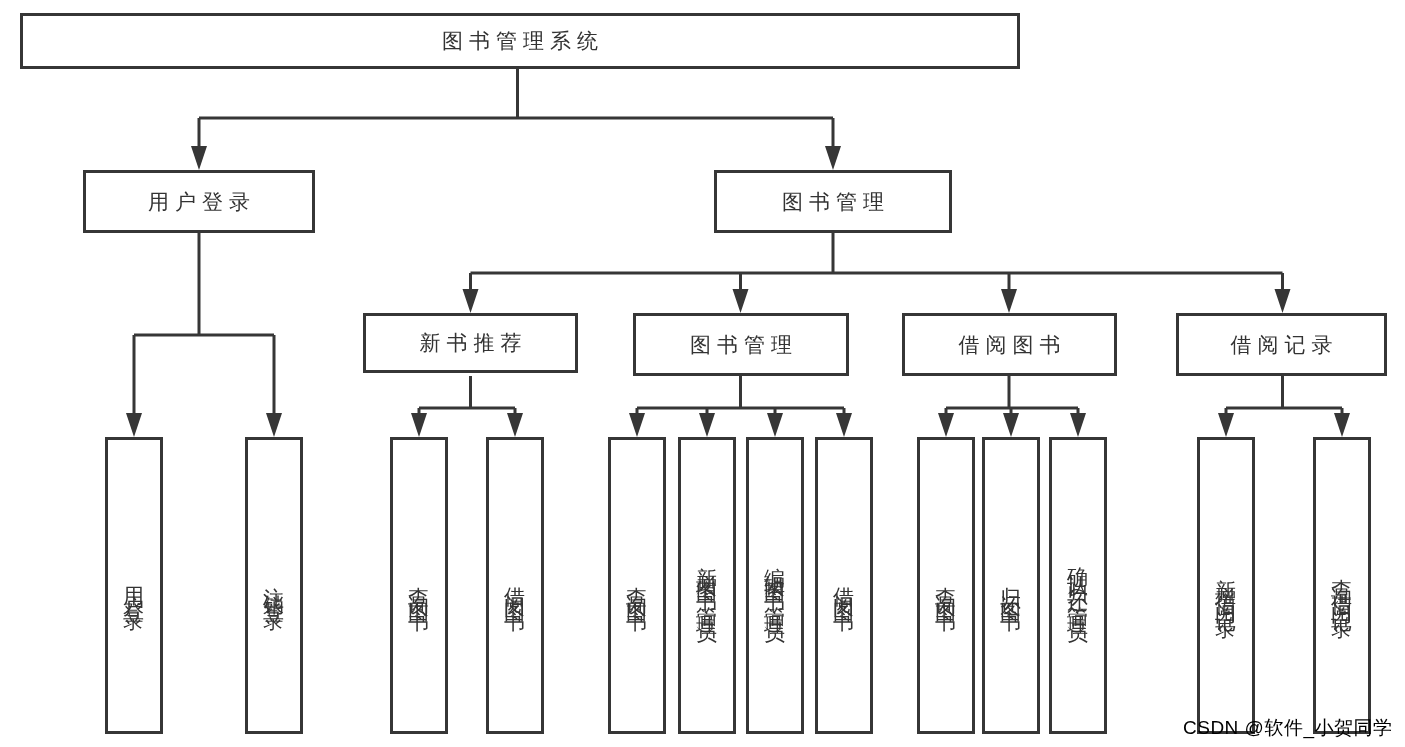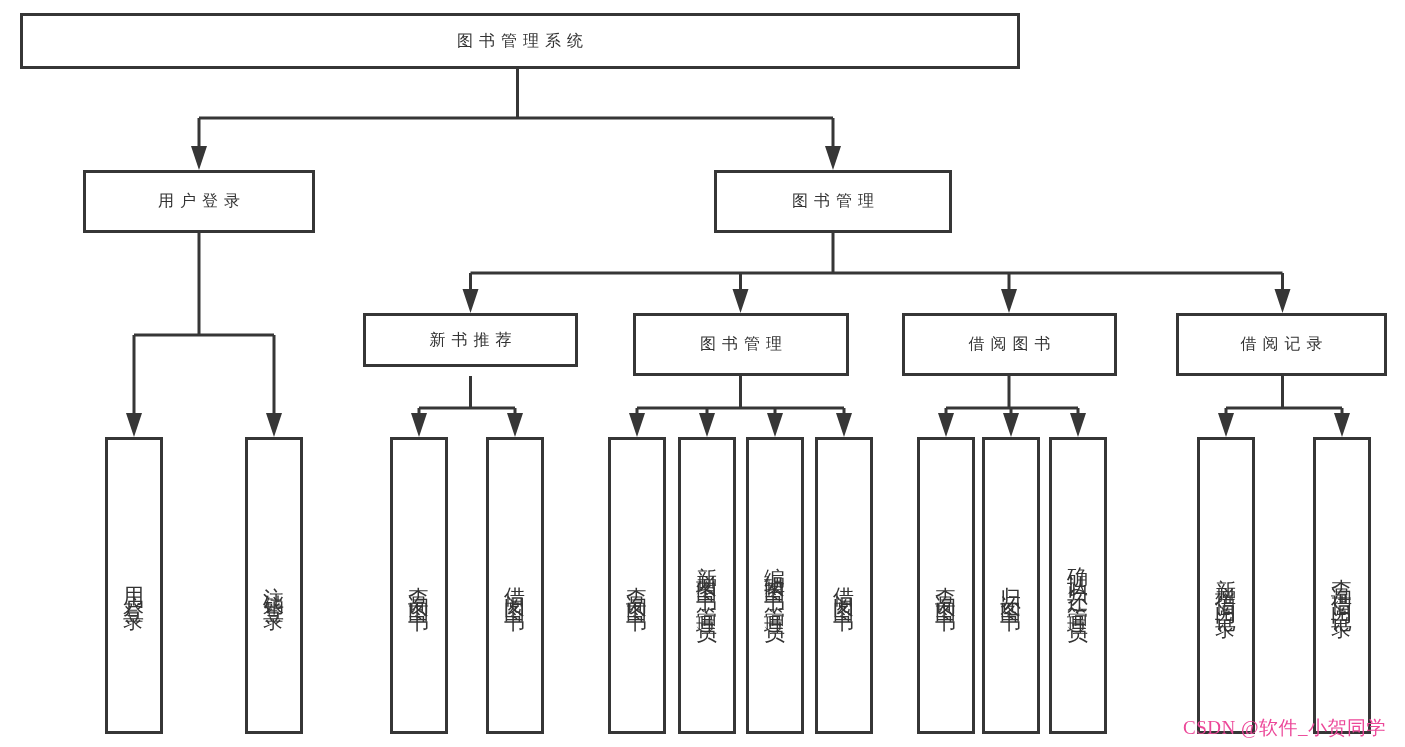--- a/index.html
+++ b/index.html
@@ -21,21 +21,21 @@
   }
   .node {
     position: absolute;
     box-sizing: border-box;
     border: 3px solid #363636;
     background: #ffffff;
     display: flex;
     align-items: center;
     justify-content: center;
     color: #333333;
-    font-size: 16px;
+    font-size: 21px;
     letter-spacing: 6px;
     text-indent: 6px;
     white-space: nowrap;
   }
   .vnode {
     position: absolute;
     box-sizing: border-box;
     border: 3px solid #363636;
     background: #ffffff;
     display: flex;
@@ -52,25 +52,24 @@
     text-orientation: mixed;
     letter-spacing: 8px;
     line-height: 1;
     max-height: 290px;
   }
   .watermark {
     position: absolute;
     left: 1183px;
     top: 715px;
     font-size: 19px;
-    color: #ec4899;
+    color: #000000;
     letter-spacing: 0.5px;
     white-space: nowrap;
     z-index: 5;
-    font-family: Liberation Serif, serif;
   }
 </style>
 </head>
 <body>
 
 <div id="canvas">
 
   <svg id="connectors" viewBox="0 0 1405 747" xmlns="http://www.w3.org/2000/svg" aria-hidden="true">
     <path fill="none" stroke="#363636" stroke-width="3" d="M517.5 69 V118 M199 118 H833 M199 118 V148 M833 118 V148
              M199 233 V335 M134 335 H274 M134 335 V415 M274 335 V415
@@ -103,21 +102,21 @@
              M1070 413 h16 L1078 437 z
              M1218 413 h16 L1226 437 z
              M1334 413 h16 L1342 437 z"></path>
   </svg>
 
   <div class="node" style="left:20px; top:13px; width:1000px; height:56px;">图书管理系统</div>
 
   <div class="node" style="left:83px; top:170px; width:232px; height:63px;">用户登录</div>
   <div class="node" style="left:714px; top:170px; width:238px; height:63px;">图书管理</div>
 
-  <div class="node" style="left:363px; top:313px; width:215px; height:54px;">新书推荐</div>
+  <div class="node" style="left:363px; top:313px; width:215px; height:60px;">新书推荐</div>
   <div class="node" style="left:633px; top:313px; width:216px; height:63px;">图书管理</div>
   <div class="node" style="left:902px; top:313px; width:215px; height:63px;">借阅图书</div>
   <div class="node" style="left:1176px; top:313px; width:211px; height:63px;">借阅记录</div>
 
   <div class="vnode" style="left:105px;">
     <span class="vtext">用户登录</span>
   </div>
   <div class="vnode" style="left:245px;">
     <span class="vtext">注销登录</span>
   </div>

